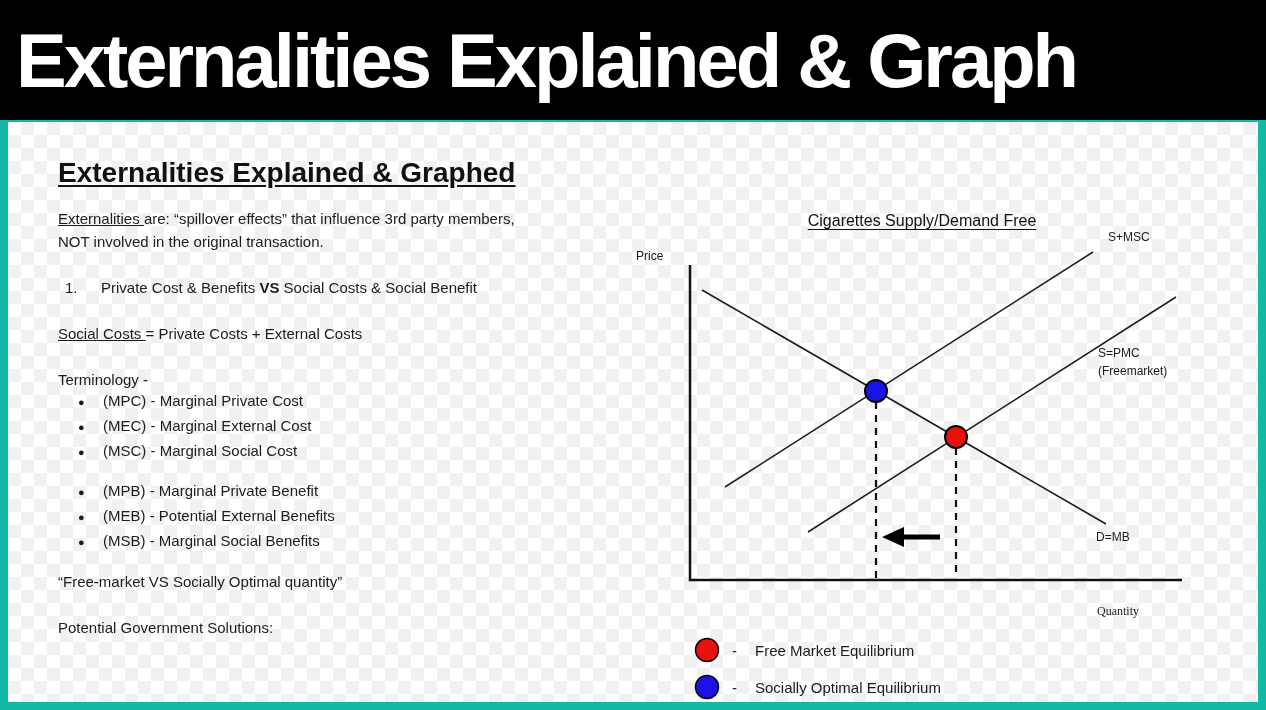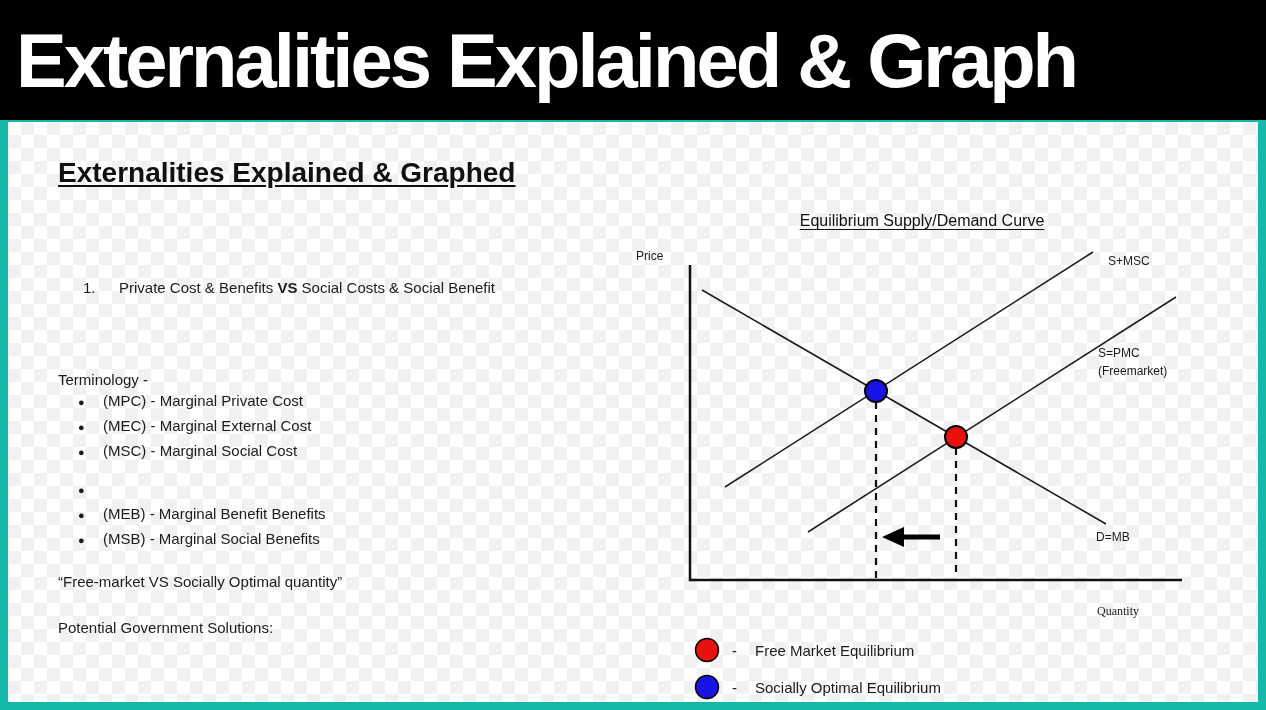--- a/index.html
+++ b/index.html
@@ -55,21 +55,21 @@
     font-weight: bold;
     color: #111;
     text-decoration: underline;
     text-underline-offset: 3px;
   }
 
   .intro { left: 58px; top: 207px; width: 600px; }
   .u { text-decoration: underline; }
   .b { font-weight: bold; }
 
-  .item1 { left: 83px; top: 276px; }
+  .item1 { left: 65px; top: 276px; }
   .item1 .num { display: inline-block; width: 36px; }
 
   .social-costs { left: 58px; top: 322px; }
   .terminology { left: 58px; top: 368px; text-align: right; }
 
   .terms { left: 78px; }
   .terms-costs { top: 389px; }
   .terms-benefits { top: 479px; }
   .term-row { display: flex; align-items: baseline; }
   .bullet { font-size: 11px; width: 25px; display: inline-block; }
@@ -82,21 +82,21 @@
     left: 762px; top: 212px; width: 320px;
     text-align: center;
     font-size: 16px;
     color: #111;
     text-decoration: underline;
     text-underline-offset: 3px;
   }
   .axis-label, .curve-label { font-size: 12px; color: #1c1c1c; line-height: 18px; }
   .price-label { left: 636px; top: 247px; }
   .quantity-label { left: 1097px; top: 602px; font-family: Liberation Serif, serif; }
-  .smsc-label { left: 1108px; top: 252px; }
+  .smsc-label { left: 1108px; top: 228px; }
   .spmc-label { left: 1098px; top: 344px; }
   .dmb-label { left: 1096px; top: 528px; text-align: center; }
 
   .chart-svg { left: 630px; top: 200px; }
 
   .legend-row {
     left: 694px;
     display: flex;
     align-items: center;
     height: 26px;
@@ -112,25 +112,32 @@
 <div class="page">
 
   <div class="banner">
     <div class="banner-title">Externalities Explained &amp; Graph</div>
   </div>
 
   <div class="content-card"></div>
 
   <div class="abs doc-heading">Externalities Explained &amp; Graphed</div>
 
+  <div class="abs txt intro">
+    <span class="u">Externalities </span><span>are: “spillover effects” that influence 3rd party members,</span><br>
+    <span>NOT involved in the original transaction.</span>
+  </div>
 
   <div class="abs txt item1">
     <span class="num">1.</span><span>Private Cost &amp; Benefits </span><span class="b">VS</span><span> Social Costs &amp; Social Benefit</span>
   </div>
 
+  <div class="abs txt social-costs">
+    <span class="u">Social Costs </span><span>= Private Costs + External Costs</span>
+  </div>
 
   <div class="abs txt terminology">Terminology -</div>
 
   <div class="abs txt terms terms-costs">
     <div class="term-row">
         <span class="bullet">●</span>
         <span>(MPC) - Marginal Private Cost</span>
       </div>
     <div class="term-row">
         <span class="bullet">●</span>
@@ -138,35 +145,36 @@
       </div>
     <div class="term-row">
         <span class="bullet">●</span>
         <span>(MSC) - Marginal Social Cost</span>
       </div>
   </div>
 
   <div class="abs txt terms terms-benefits">
     <div class="term-row">
         <span class="bullet">●</span>
-      </div>
-    <div class="term-row">
-        <span class="bullet">●</span>
-        <span>(MEB) - Marginal Benefit Benefits</span>
+        <span>(MPB) - Marginal Private Benefit</span>
+      </div>
+    <div class="term-row">
+        <span class="bullet">●</span>
+        <span>(MEB) - Potential External Benefits</span>
       </div>
     <div class="term-row">
         <span class="bullet">●</span>
         <span>(MSB) - Marginal Social Benefits</span>
       </div>
   </div>
 
   <div class="abs txt solutions">Potential Government Solutions:</div>
   <div class="abs txt quote">“Free-market VS Socially Optimal quantity”</div>
 
-  <div class="abs graph-title">Equilibrium Supply/Demand Curve</div>
+  <div class="abs graph-title">Cigarettes Supply/Demand Free</div>
   <div class="abs axis-label price-label">Price</div>
   <div class="abs axis-label quantity-label">Quantity</div>
   <div class="abs curve-label smsc-label">S+MSC</div>
   <div class="abs curve-label spmc-label">
     <span>S=PMC</span><br>
     <span>(Freemarket)</span>
   </div>
   <div class="abs curve-label dmb-label">D=MB</div>
 
   <svg class="abs chart-svg" width="556" height="385" viewBox="0 0 556 385">

